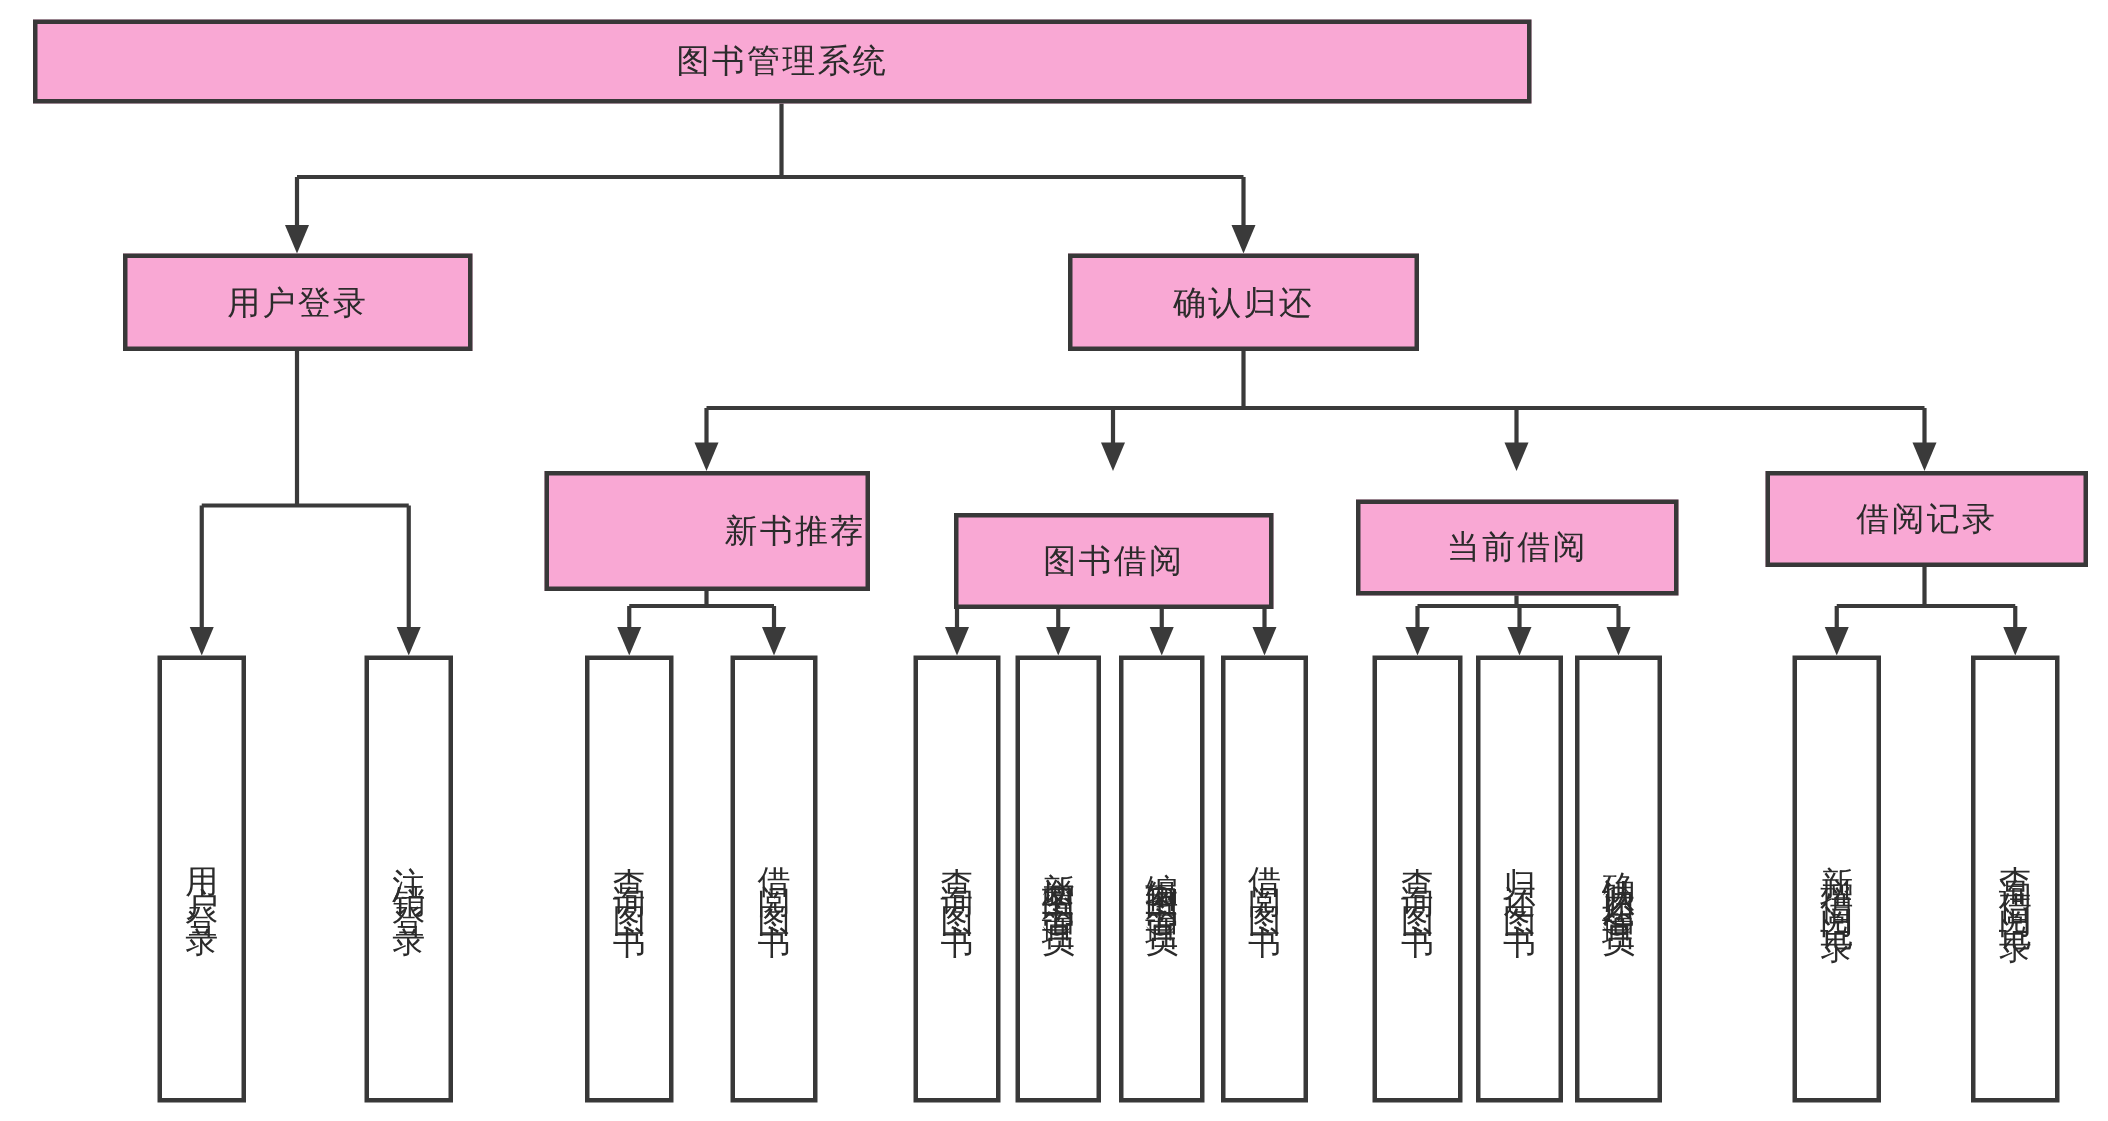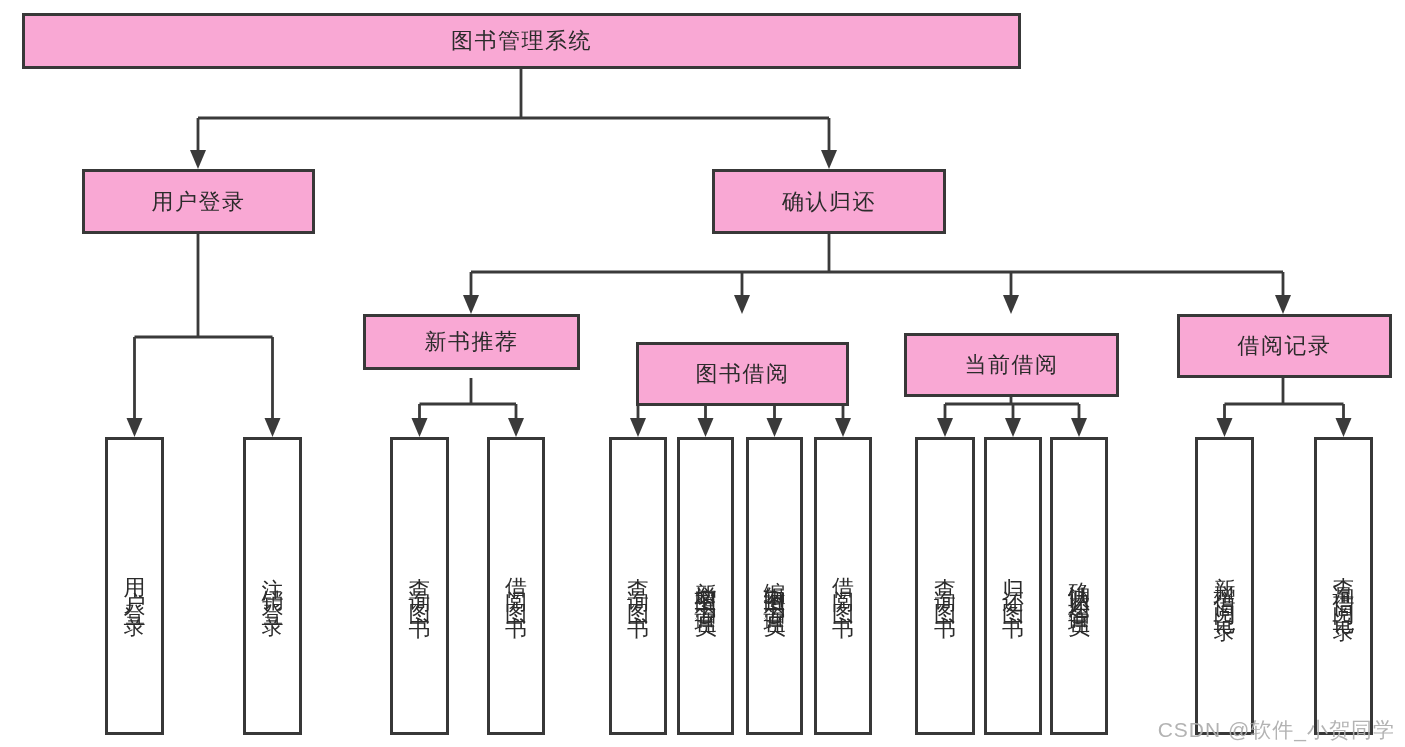--- a/index.html
+++ b/index.html
@@ -75,21 +75,21 @@
     color: rgba(175, 175, 175, 0.95);
     letter-spacing: 1px;
     white-space: nowrap;
     pointer-events: none;
   }
 
   
   #n-root          { left: 22px;   top: 13px;  width: 999px; height: 56px; }
   #n-user-login    { left: 82px;   top: 169px; width: 233px; height: 65px; }
   #n-book-mgmt     { left: 712px;  top: 169px; width: 234px; height: 65px; }
-  #n-new-book      { left: 363px;  top: 314px; width: 217px; height: 56px; }
+  #n-new-book      { left: 363px;  top: 314px; width: 217px; height: 80px; justify-content: flex-end; }
   #n-book-borrow   { left: 636px;  top: 314px; width: 213px; height: 64px; margin-top: 28px; }
   #n-current-borrow{ left: 904px;  top: 314px; width: 215px; height: 64px; margin-top: 19px; }
   #n-borrow-record { left: 1177px; top: 314px; width: 215px; height: 64px; }
 
   #l-user-login { left: 105px;  width: 59px; }
   #l-logout     { left: 243px;  width: 59px; }
   #l-nb-query   { left: 390px;  width: 59px; }
   #l-nb-borrow  { left: 487px;  width: 58px; }
   #l-bb-query   { left: 609px;  width: 58px; }
   #l-bb-add     { left: 677px;  width: 57px; }
@@ -217,15 +217,14 @@
     <span class="vlabel ls-9">确认归还（管理员）</span>
   </div>
 
   <div class="leaf" id="l-br-add">
     <span class="vlabel ls-6">新增借阅记录</span>
   </div>
   <div class="leaf" id="l-br-query">
     <span class="vlabel ls-6">查询借阅记录</span>
   </div>
 
-  <div class="watermark">CSDN @软件_小贺同学</div>
 
 </div>
 
 </body></html>

